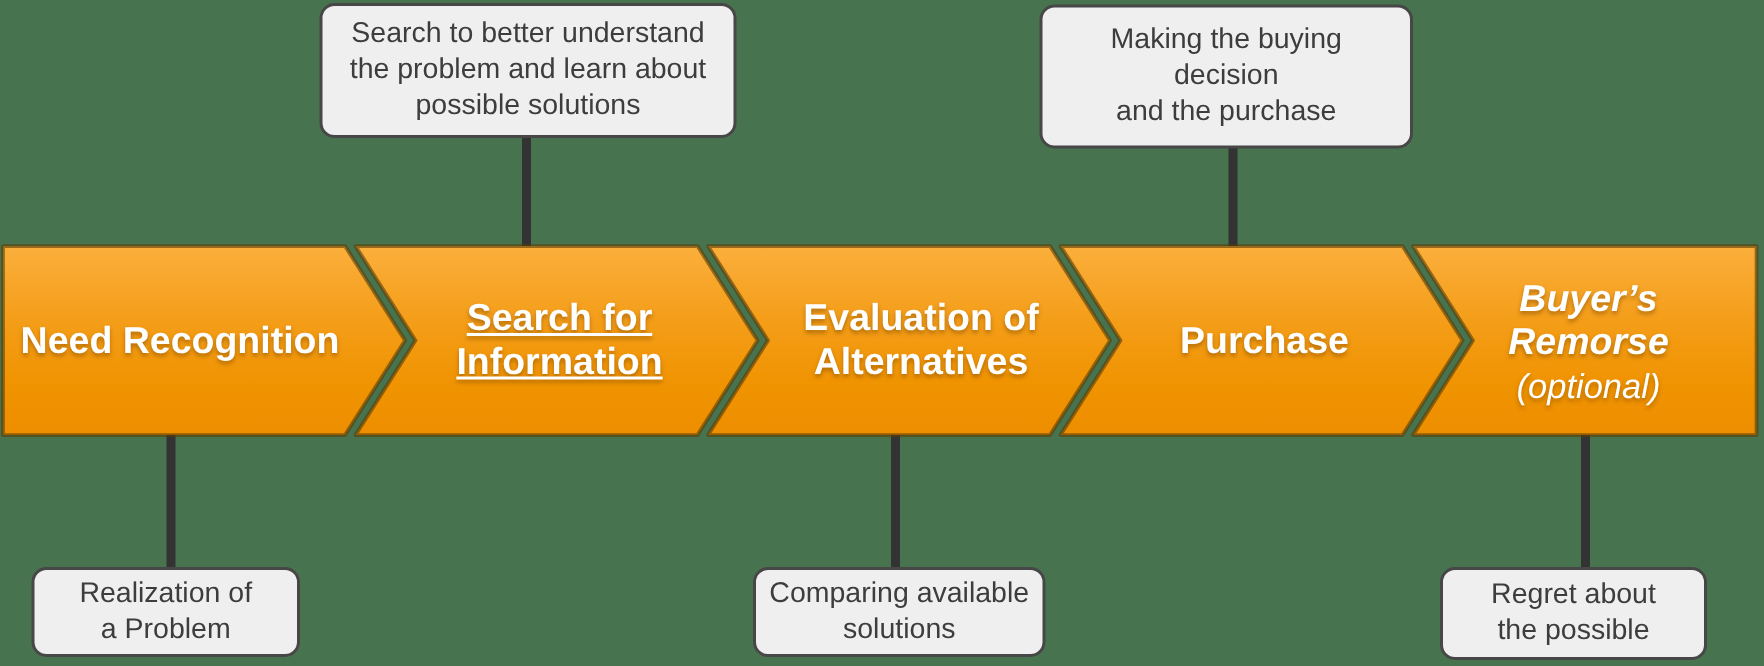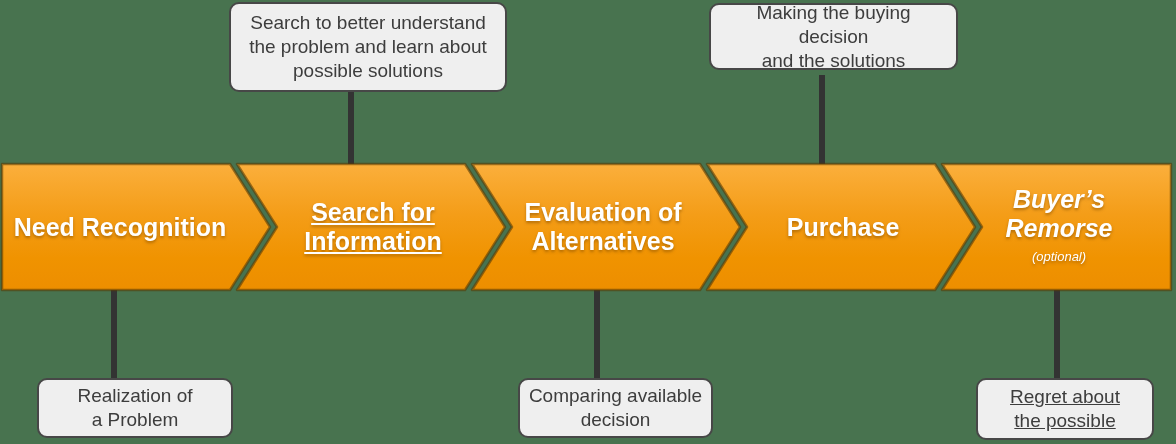--- a/index.html
+++ b/index.html
@@ -42,42 +42,41 @@
     font-weight: bold;
     font-size: 25px;
     line-height: 29px;
     text-align: center;
     text-shadow: 0 2px 3px rgba(125, 72, 0, 0.55);
     pointer-events: none;
   }
   .step-label span { display: block; }
   .step-label .optional {
     font-weight: normal;
-    font-size: 13px;
+    font-size: 23px;
     line-height: 24px;
     margin-top: 2px;
   }
   
   .callout {
     position: absolute;
     box-sizing: border-box;
     background: #EFEFEF;
     border: 2px solid #474747;
     border-radius: 10px;
     color: #3D3D3D;
     font-size: 19px;
     line-height: 24px;
     text-align: center;
     display: flex;
     flex-direction: column;
     align-items: center;
     justify-content: center;
     z-index: 3;
     padding: 4px 8px;
-    margin-left: 16px;
   }
   .callout span { display: block; }
 </style>
 </head>
 <body>
 
 <div id="stage">
 
   <div class="connector" style="left:348px; top:85px;  height:85px;"></div>
   <div class="connector" style="left:819px; top:75px;  height:95px;"></div>
@@ -101,49 +100,49 @@
     <polygon points="942,164 1171,164 1171,290 942,290 982,227" fill="url(#arrowGrad)" stroke="rgba(90,60,5,0.6)" stroke-width="2.5" stroke-linejoin="round"></polygon>
   </svg>
 
   <div class="step-label" style="left:5px;   width:230px;">
     <span>Need Recognition</span>
   </div>
   <div class="step-label" style="left:258px; width:230px;text-decoration:underline;">
     <span>Search for</span>
     <span>Information</span>
   </div>
-  <div class="step-label" style="left:488px; width:230px;">
+  <div class="step-label" style="left:499px; width:230px;">
     <span>Evaluation of</span>
     <span>Alternatives</span>
   </div>
   <div class="step-label" style="left:728px; width:230px;">
     <span>Purchase</span>
   </div>
   <div class="step-label" style="left:944px; width:230px;font-style:italic;">
     <span>Buyer’s</span>
     <span>Remorse</span>
     <span class="optional">(optional)</span>
   </div>
 
   <div class="callout" style="left:213px; top:2px; width:278px; height:90px;">
     <span>Search to better understand</span>
     <span>the problem and learn about</span>
     <span>possible solutions</span>
   </div>
-  <div class="callout" style="left:693px; top:3px; width:249px; height:67px;">
+  <div class="callout" style="left:693px; top:3px; width:249px; height:96px;">
     <span>Making the buying decision</span>
-    <span>and the solutions</span>
+    <span>and the purchase</span>
   </div>
 
-  <div class="callout" style="left:21px; top:378px; width:196px; height:60px;align-items:center;">
+  <div class="callout" style="left:21px; top:378px; width:179px; height:60px;align-items:center;">
     <span>Realization of</span>
     <span>a Problem</span>
   </div>
   <div class="callout" style="left:502px; top:378px; width:195px; height:60px;">
     <span>Comparing available</span>
-    <span>decision</span>
+    <span>solutions</span>
   </div>
-  <div class="callout" style="left:960px; top:378px; width:178px; height:62px;text-decoration:underline;">
+  <div class="callout" style="left:960px; top:378px; width:178px; height:62px;">
     <span>Regret about</span>
     <span>the possible</span>
   </div>
 
 </div>
 
 </body></html>

